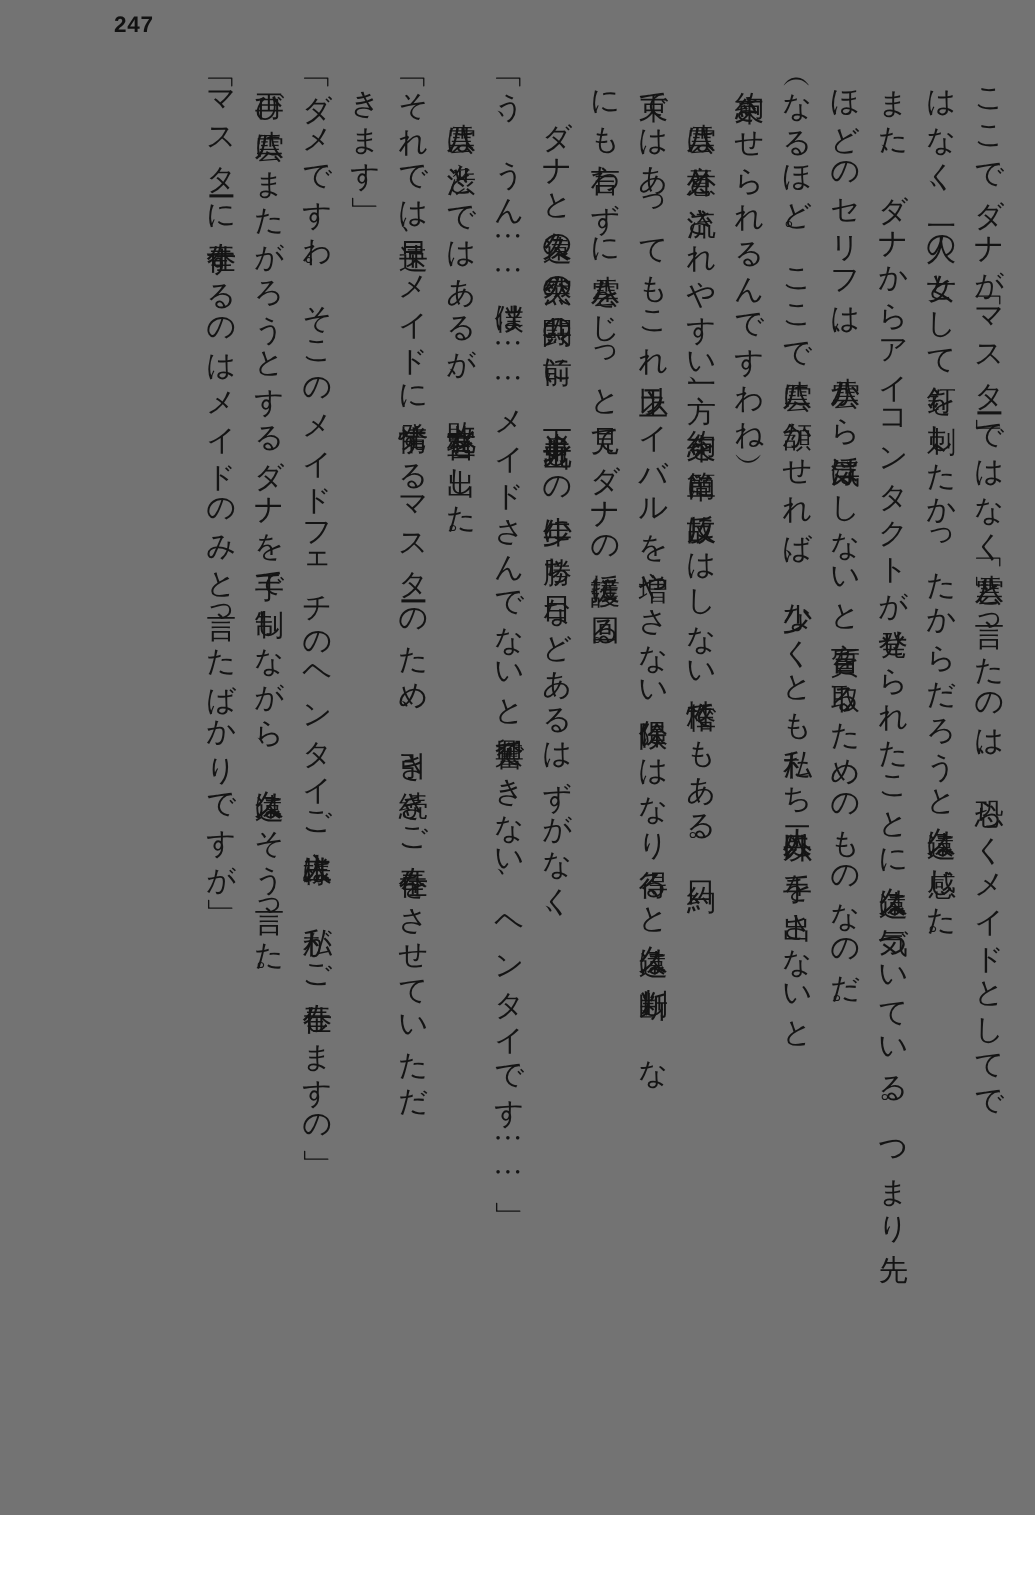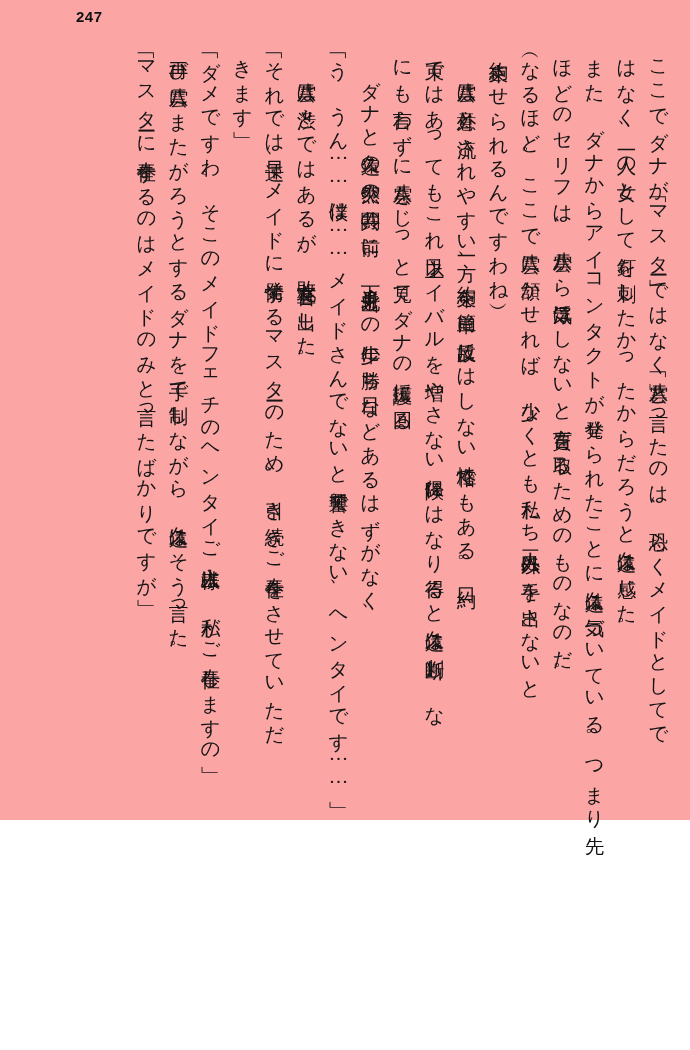--- a/index.html
+++ b/index.html
@@ -10,22 +10,22 @@
   body {
     width: 690px;
     height: 1050px;
     overflow: hidden;
     font-family: "Liberation Serif", "DejaVu Serif", serif;
     color: #1a1a1a;
   }
   #page {
     position: relative;
     width: 690px;
-    height: 820px;
-    background: #fca5a5;
+    height: 1010px;
+    background: #737373;
   }
   #page-number {
     position: absolute;
     top: 8px;
     left: 76px;
     font-family: "Liberation Sans", sans-serif;
     font-size: 15px;
     font-weight: bold;
     letter-spacing: 0.5px;
     color: #111;

